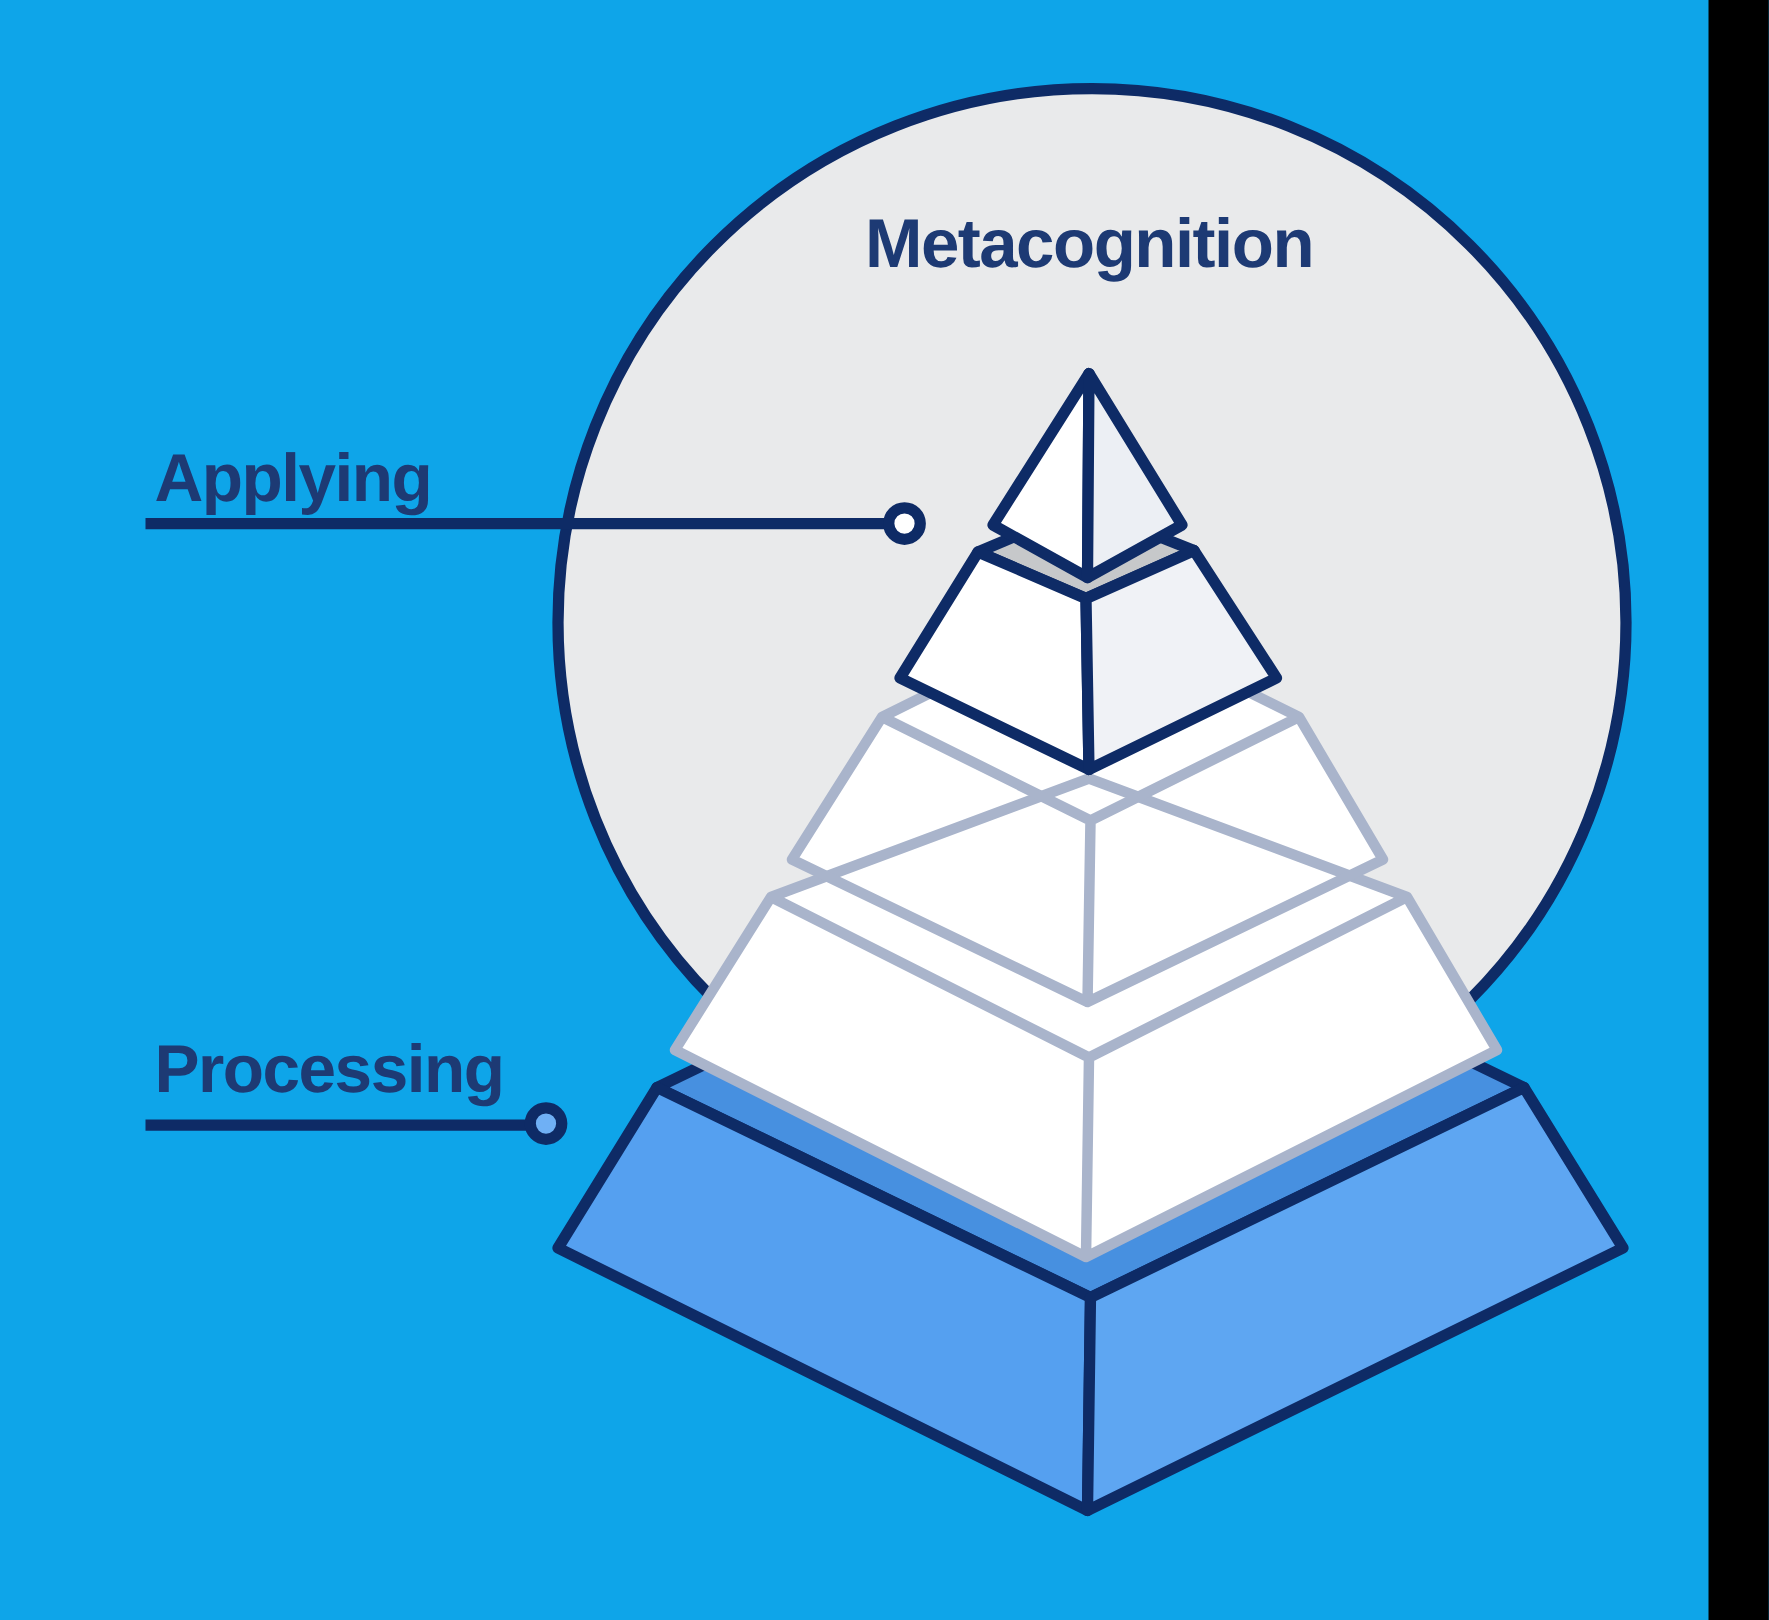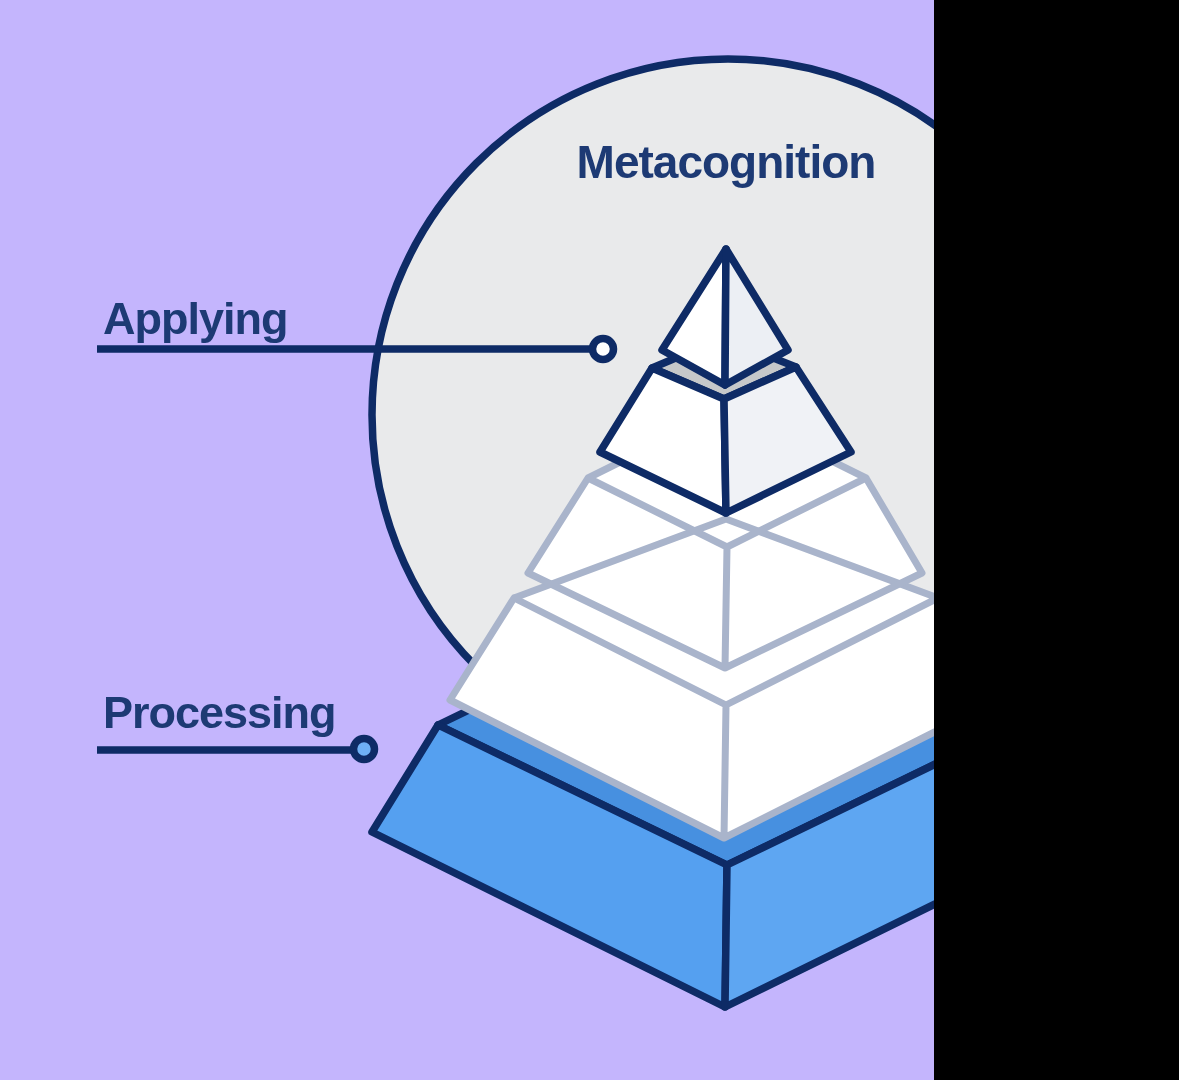--- a/index.html
+++ b/index.html
@@ -2,23 +2,23 @@
 <html style="--navy: #0e2b66; --navy-text: #1d3a74; --light-edge: #a9b4cb; --circle-fill: #e9eaeb; --white: #ffffff; --tier2-top-gray: #c6c8ca; --tier2-right-tint: #f0f2f6; --apex-right-tint: #eceff4; --blue-top: #4790e0; --blue-left: #55a0f0; --blue-right: #5ea6f2; --dot-blue: #6fb0f5; --background: #000000;"><head>
 <meta charset="utf-8">
 <style>
   html, body {
     margin: 0;
     padding: 0;
     background: #000;
   }
   #stage {
     position: relative;
-    width: 934px;
+    width: 1139px;
     height: 1080px;
-    background: #c4b5fd;
+    background: #0ea5e9;
     overflow: hidden;
     font-family: "Liberation Sans", sans-serif;
   }
   svg { display: block; }
 
   
   .edge-navy   { stroke: var(--navy); stroke-width: 7.5; stroke-linejoin: round; }
   .edge-light  { stroke: var(--light-edge); stroke-width: 7; stroke-linejoin: round; stroke-linecap: round; fill: none; }
   .leader      { stroke: var(--navy); stroke-width: 7.5; stroke-linecap: butt; }
   .fill-white      { fill: var(--white); }

